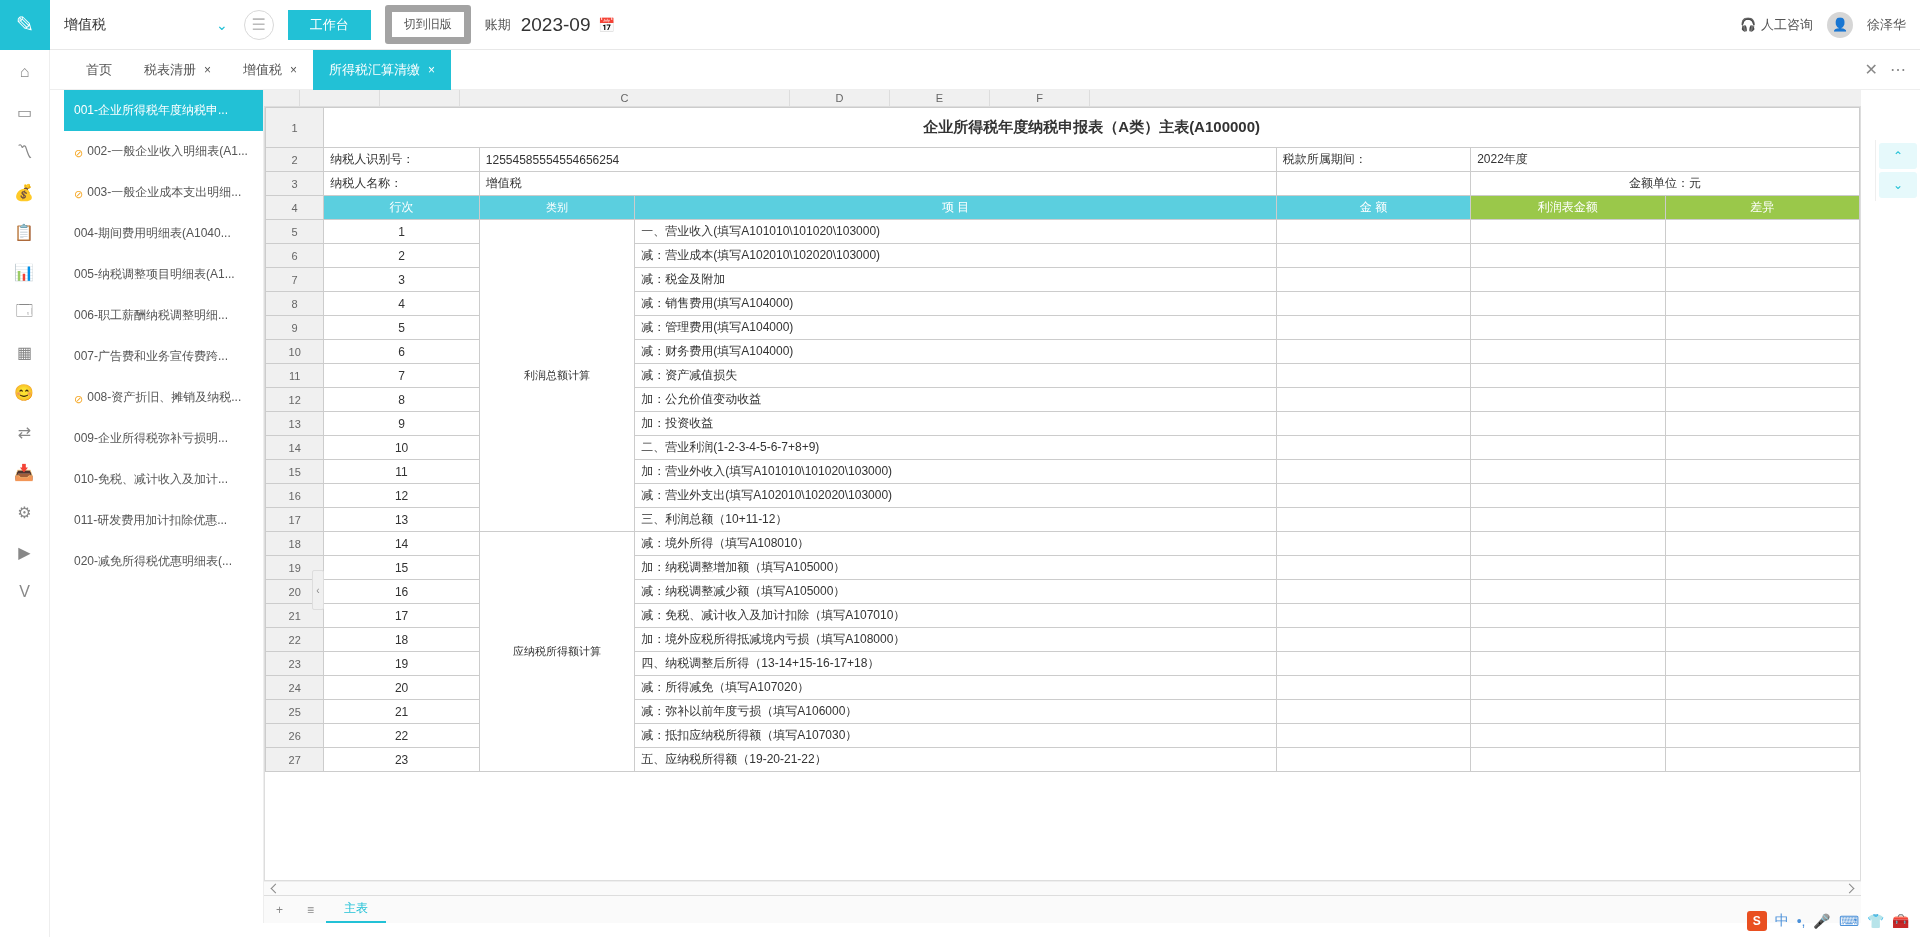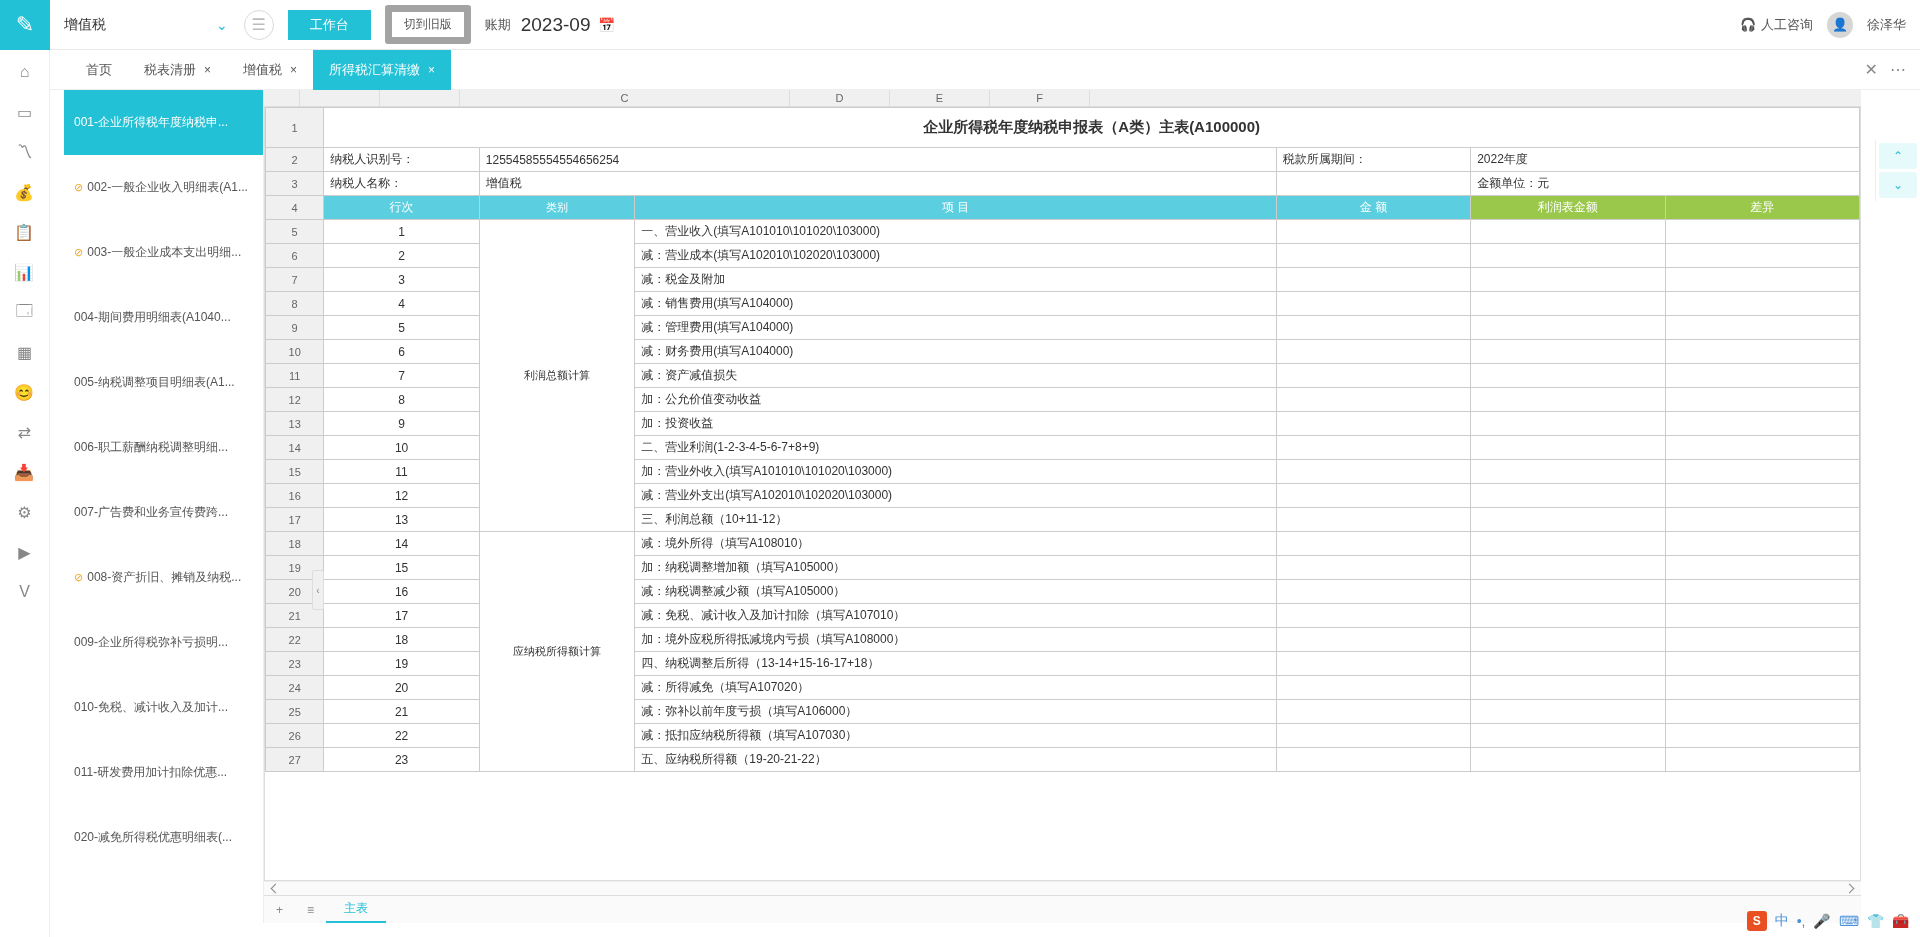--- a/index.html
+++ b/index.html
@@ -26,21 +26,21 @@
 .tab.active{background:#22c1d6;color:#fff}
 .tab .x{margin-left:8px;font-size:12px;cursor:pointer}
 .tab-close{position:absolute;right:14px;display:flex;gap:12px;color:#888;font-size:16px}
 .tab-close span{cursor:pointer}
 .content{position:absolute;top:40px;left:0;right:45px;bottom:0;display:flex;flex-direction:column}
 .notice{color:#f04134;font-size:12px;padding:12px 20px 8px;line-height:1.6;max-width:910px}
 .toolbar{position:absolute;right:60px;top:50px;display:flex;gap:22px;font-size:13px;color:#555}
 .toolbar span{cursor:pointer;display:flex;align-items:center;gap:4px}
 .body{flex:1;display:flex;overflow:hidden;padding:0 14px 14px}
 .tree{width:200px;border-right:1px solid #eee;overflow-y:auto;font-size:12px}
-.tree-item{padding:24px 10px;cursor:pointer;color:#555;white-space:nowrap;overflow:hidden;text-overflow:ellipsis;display:flex;align-items:center;gap:4px}
+.tree-item{padding:12px 10px;cursor:pointer;color:#555;white-space:nowrap;overflow:hidden;text-overflow:ellipsis;display:flex;align-items:flex-end;gap:4px}
 .tree-item.sel{background:#22c1d6;color:#fff}
 .tree-item .warn{color:#f5a623;font-size:11px}
 .sheet-area{flex:1;display:flex;flex-direction:column;overflow:hidden;position:relative}
 .sheet-tab{font-size:12px;color:#333;padding:4px 10px;border:1px solid #ddd;border-bottom:none;display:inline-block;background:#fafafa}
 .col-hdr{display:flex;background:#f0f0f0;font-size:11px;color:#666}
 .col-hdr div{border-right:1px solid #ddd;text-align:center;padding:2px 0}
 .grid{overflow:auto;flex:1;border:1px solid #ddd}
 table{border-collapse:collapse;width:100%;font-size:12px}
 td{border:1px solid #ccc;padding:3px 6px;height:24px;color:#333;background:#fff}
 .rownum{width:30px;text-align:center;background:#f0f0f0;color:#666;font-size:11px}
@@ -205,21 +205,21 @@
                   <td>纳税人识别号：</td>
                   <td colspan="2">1255458555455465​6254</td>
                   <td>税款所属期间：</td>
                   <td colspan="2" style="">2022年度</td>
                 </tr>
             <tr>
                   <td class="rownum">3</td>
                   <td>纳税人名称：</td>
                   <td colspan="2">增值税</td>
                   <td></td>
-                  <td colspan="2" style="text-align:left">金额单位：元</td>
+                  <td colspan="2" style="text-align:center">金额单位：元</td>
                 </tr>
             <tr>
                   <td class="rownum">4</td>
               <td class="hdr-teal c-rownum">行次</td>
               <td class="hdr-teal c-cat">类别</td>
               <td class="hdr-teal c-item">项  目</td>
               <td class="hdr-teal c-amt">金  额</td>
               <td class="hdr-green c-amt">利润表金额</td>
               <td class="hdr-green c-amt">差异</td>
             </tr>

